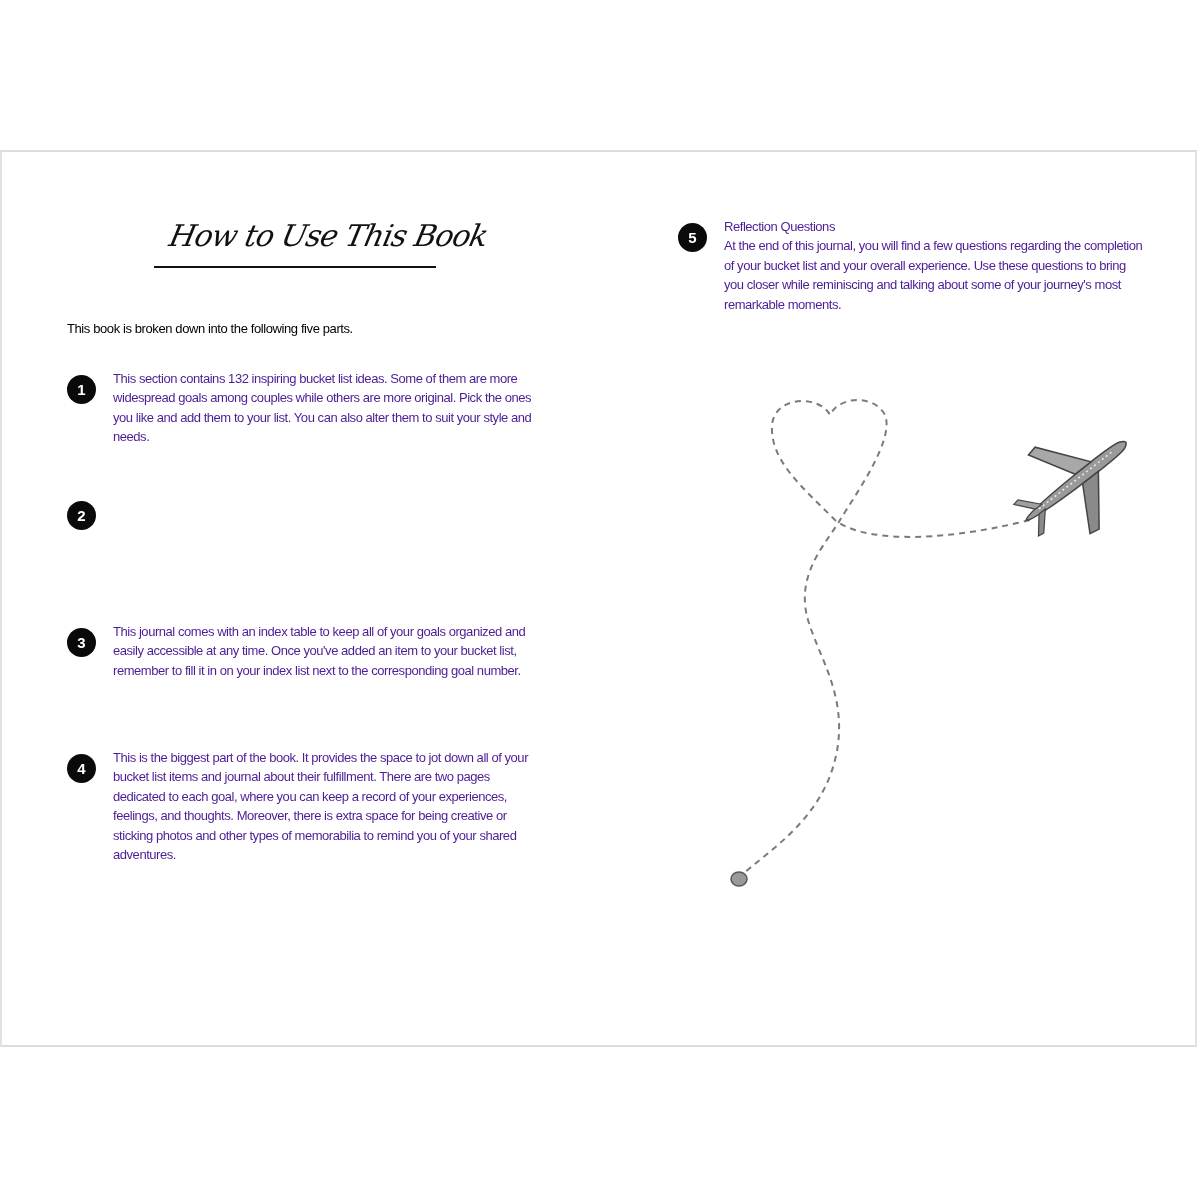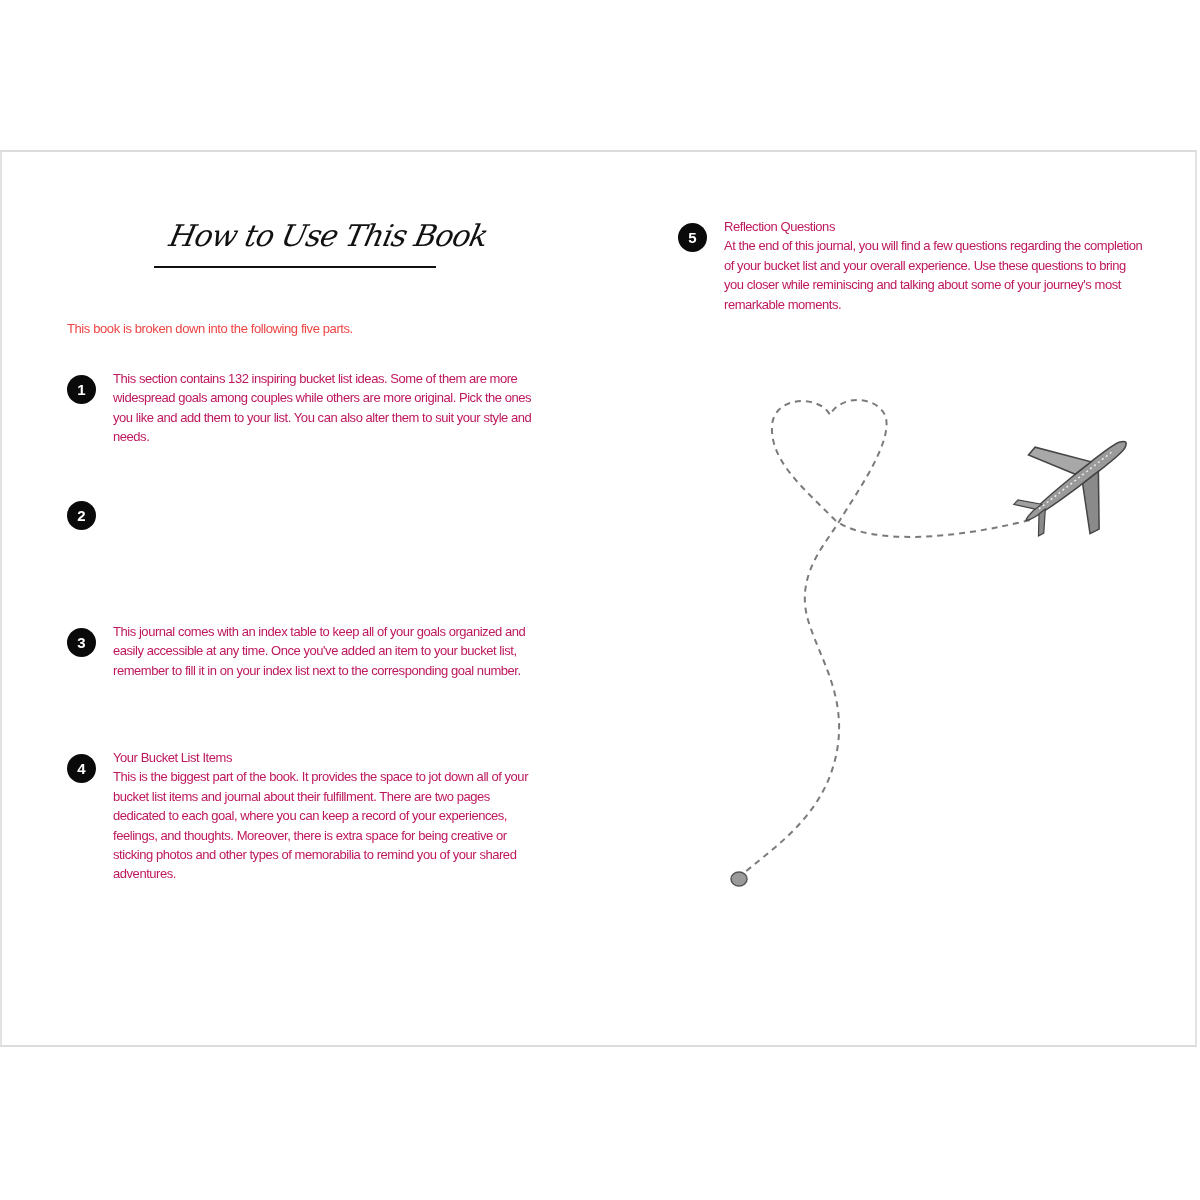--- a/index.html
+++ b/index.html
@@ -1,23 +1,23 @@
 <!DOCTYPE html>
 <html><head>
 <meta charset="utf-8">
 <style>
   html, body { margin:0; padding:0; background:#ffffff; }
   body { width:1200px; height:1200px; position:relative; overflow:hidden; font-family:"Liberation Sans", sans-serif; color:#1a1a1a; }
   .spread { position:absolute; left:0; top:150px; width:1197px; height:897px; border-top:2px solid #dcdcdc; border-bottom:2px solid #dcdcdc; border-left:2px solid #e2e2e2; border-right:2px solid #e2e2e2; background:#fff; box-sizing:border-box; }
   .title { position:absolute; left:170px; top:218px; font-family:"DejaVu Serif", serif; font-style:italic; font-size:30px; letter-spacing:-1px; color:#111; transform:skewX(-12deg); }
   .title-rule { position:absolute; left:154px; top:266px; width:282px; height:2px; background:#111; }
-  .intro { position:absolute; left:67px; top:321px; font-size:13px; letter-spacing:-0.4px; color:#ef4444; }
+  .intro { position:absolute; left:67px; top:321px; font-size:13px; letter-spacing:-0.4px; color:#000000; }
   .item { position:absolute; width:440px; }
   .num { position:absolute; left:0; top:0; width:29px; height:29px; border-radius:50%; background:#0a0a0a; color:#fff; font-weight:bold; font-size:15px; text-align:center; line-height:29px; }
-  .item-body { position:absolute; left:46px; top:-6px; width:420px; font-size:13px; line-height:19.4px; letter-spacing:-0.45px; color:#be185d; }
+  .item-body { position:absolute; left:46px; top:-6px; width:420px; font-size:13px; line-height:19.4px; letter-spacing:-0.45px; color:#4c1d95; }
   .item-title { display:block; }
   .item-text { display:block; }
   .illustration { position:absolute; left:720px; top:380px; width:430px; height:520px; }
 </style>
 </head>
 <body>
 
 <div class="spread"></div>
 
 <div class="title">How to Use This Book</div>
@@ -41,21 +41,20 @@
 <div class="item" style="left:67px; top:628px;">
   <div class="num">3</div>
   <div class="item-body">
     <span class="item-text">This journal comes with an index table to keep all of your goals organized and easily accessible at any time. Once you've added an item to your bucket list, remember to fill it in on your index list next to the corresponding goal number.</span>
   </div>
 </div>
 
 <div class="item" style="left:67px; top:754px;">
   <div class="num">4</div>
   <div class="item-body">
-    <span class="item-title">Your Bucket List Items</span>
     <span class="item-text">This is the biggest part of the book. It provides the space to jot down all of your bucket list items and journal about their fulfillment. There are two pages dedicated to each goal, where you can keep a record of your experiences, feelings, and thoughts. Moreover, there is extra space for being creative or sticking photos and other types of memorabilia to remind you of your shared adventures.</span>
   </div>
 </div>
 
 <div class="item" style="left:678px; top:223px;">
   <div class="num">5</div>
   <div class="item-body">
     <span class="item-title">Reflection Questions</span>
     <span class="item-text">At the end of this journal, you will find a few questions regarding the completion of your bucket list and your overall experience. Use these questions to bring you closer while reminiscing and talking about some of your journey's most remarkable moments.</span>
   </div>

